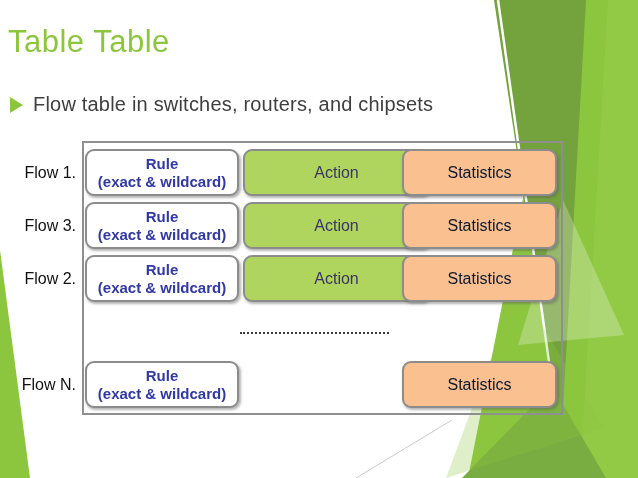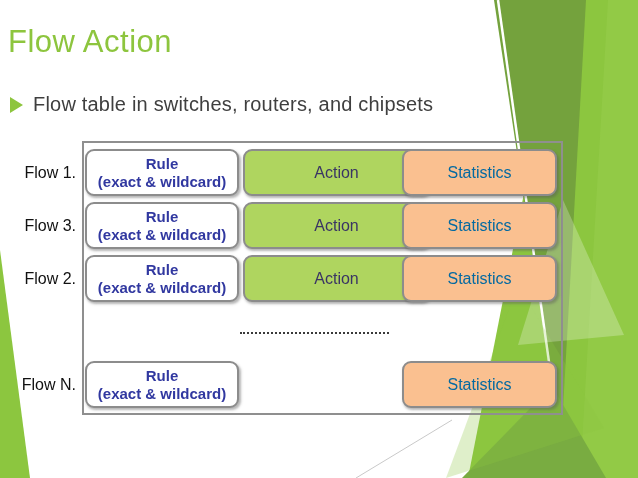--- a/index.html
+++ b/index.html
@@ -70,21 +70,21 @@
   }
   .action-box{
     left:243px;width:187px;
     background:#AFD55F;
     color:#3A3464;
     font-size:16px;
   }
   .stats-box{
     left:402px;width:155px;
     background:#FAC090;
-    color:#0369a1;
+    color:#0f172a;
     font-size:16px;
   }
 
   .dotted-ellipsis{
     position:absolute;left:240px;top:332px;width:149px;height:0;
     border-top:2px dotted #3A3A3A;
     z-index:2;
   }
 </style>
 </head>
@@ -105,21 +105,21 @@
     <line x1="498" y1="0" x2="560" y2="440" stroke="#ffffff" stroke-width="2.5"></line>
 
     <polygon points="552,386 606,478 462,478" fill="#79AC41"></polygon>
 
     <polygon points="518,285 604,428 446,478" fill="#8CC63F" opacity="0.28"></polygon>
     <polygon points="563,200 624,335 518,345" fill="#ffffff" opacity="0.25"></polygon>
 
     <line x1="452" y1="420" x2="356" y2="478" stroke="#C9C9C9" stroke-width="1"></line>
   </svg>
 
-  <div class="page-title">Flow Action</div>
+  <div class="page-title">Table Table</div>
 
   <div class="bullet-row">
     <span class="bullet-arrow"></span>
     <span class="bullet-text">Flow table in switches, routers, and chipsets</span>
   </div>
 
   <div class="flow-table-outline"></div>
 
   <div class="flow-row" style="top:149px">
     <div class="flow-label">Flow 1.</div>

